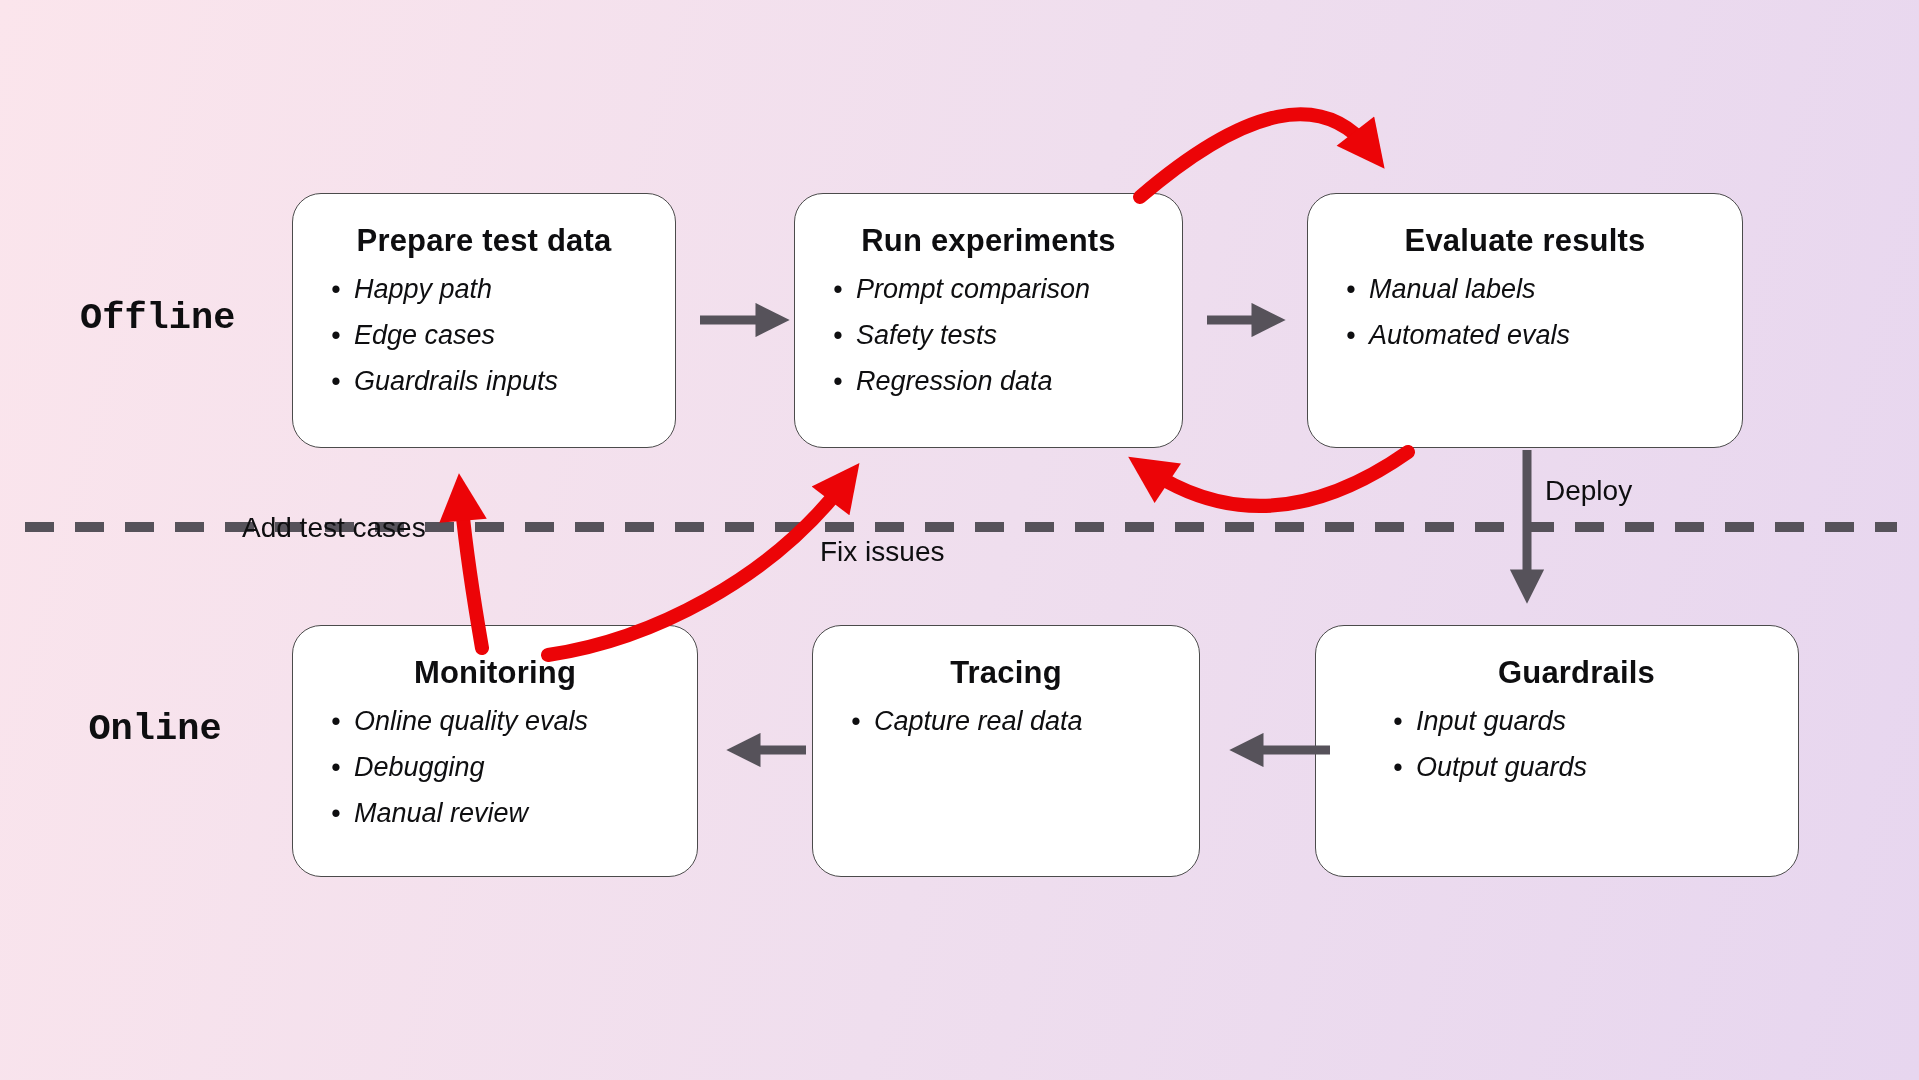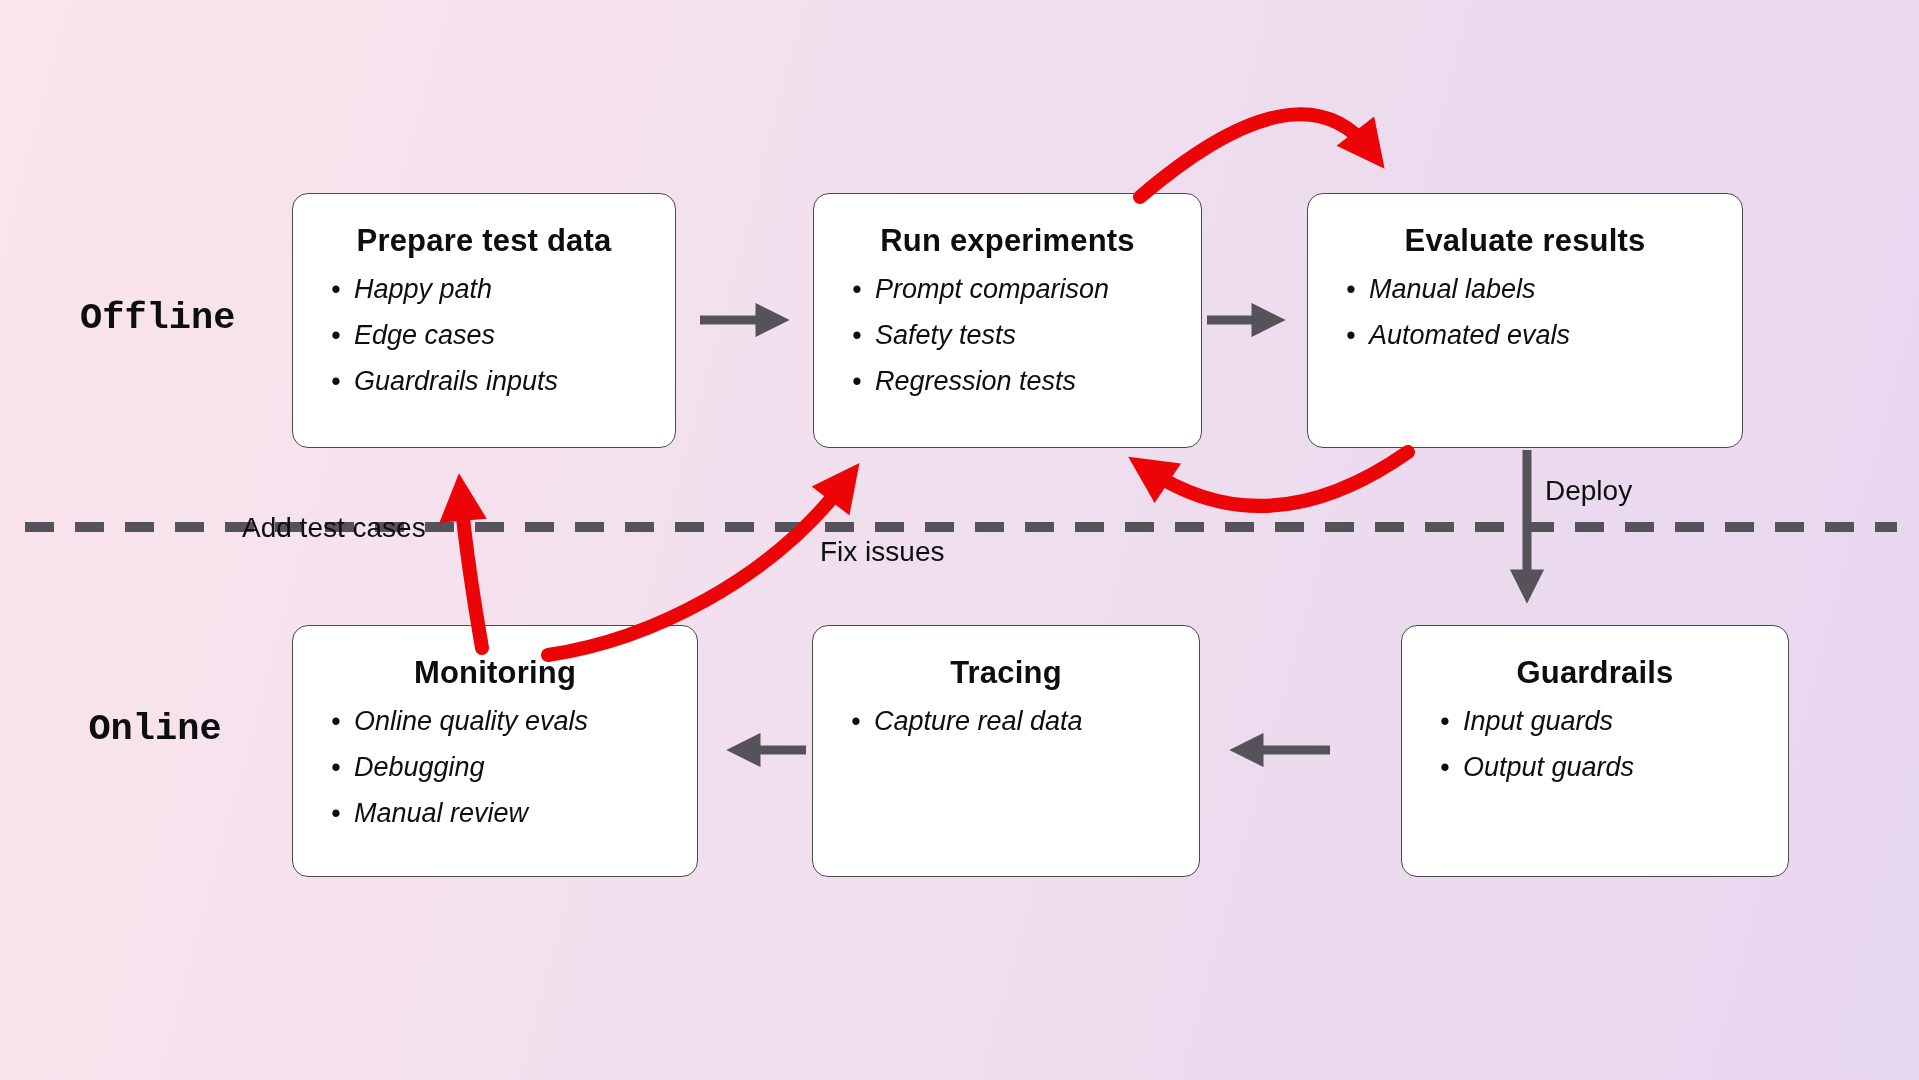--- a/index.html
+++ b/index.html
@@ -16,21 +16,21 @@
     position: absolute;
     left: 0; top: 0;
     width: 1919px; height: 1080px;
     pointer-events: none;
     z-index: 3;
   }
   .box {
     position: absolute;
     background: #ffffff;
     border: 1.5px solid #4b4b4b;
-    border-radius: 16px;
+    border-radius: 29px;
     box-sizing: border-box;
     padding-top: 24px;
     z-index: 2;
   }
   .box-title {
     text-align: center;
     font-size: 31px;
     font-weight: 700;
     line-height: 46px;
     letter-spacing: 0.2px;
@@ -68,26 +68,26 @@
 
   <div class="box" style="left:292px; top:193px; width:384px; height:255px;">
     <div class="box-title">Prepare test data</div>
     <div class="bullets">
       <div class="bullet-line">Happy path</div>
       <div class="bullet-line">Edge cases</div>
       <div class="bullet-line">Guardrails inputs</div>
     </div>
   </div>
 
-  <div class="box" style="left:813px; top:193px; width:389px; height:255px;">
+  <div class="box" style="left:794px; top:193px; width:389px; height:255px;">
     <div class="box-title">Run experiments</div>
     <div class="bullets">
       <div class="bullet-line">Prompt comparison</div>
       <div class="bullet-line">Safety tests</div>
-      <div class="bullet-line">Regression tests</div>
+      <div class="bullet-line">Regression data</div>
     </div>
   </div>
 
   <div class="box" style="left:292px; top:625px; width:406px; height:252px;">
     <div class="box-title">Monitoring</div>
     <div class="bullets">
       <div class="bullet-line">Online quality evals</div>
       <div class="bullet-line">Debugging</div>
       <div class="bullet-line">Manual review</div>
     </div>
@@ -101,21 +101,21 @@
     </div>
   </div>
 
   <div class="box" style="left:812px; top:625px; width:388px; height:252px;">
     <div class="box-title">Tracing</div>
     <div class="bullets">
       <div class="bullet-line">Capture real data</div>
     </div>
   </div>
 
-  <div class="box" style="left:1401px; top:625px; width:388px; height:252px;">
+  <div class="box" style="left:1315px; top:625px; width:484px; height:252px;padding-left:39px;">
     <div class="box-title">Guardrails</div>
     <div class="bullets">
       <div class="bullet-line">Input guards</div>
       <div class="bullet-line">Output guards</div>
     </div>
   </div>
 
   <div class="edge-label" style="left:1545px; top:475px;">Deploy</div>
   <div class="edge-label" style="left:242px; top:512px;">Add test cases</div>
   <div class="edge-label" style="left:820px; top:536px;">Fix issues</div>

